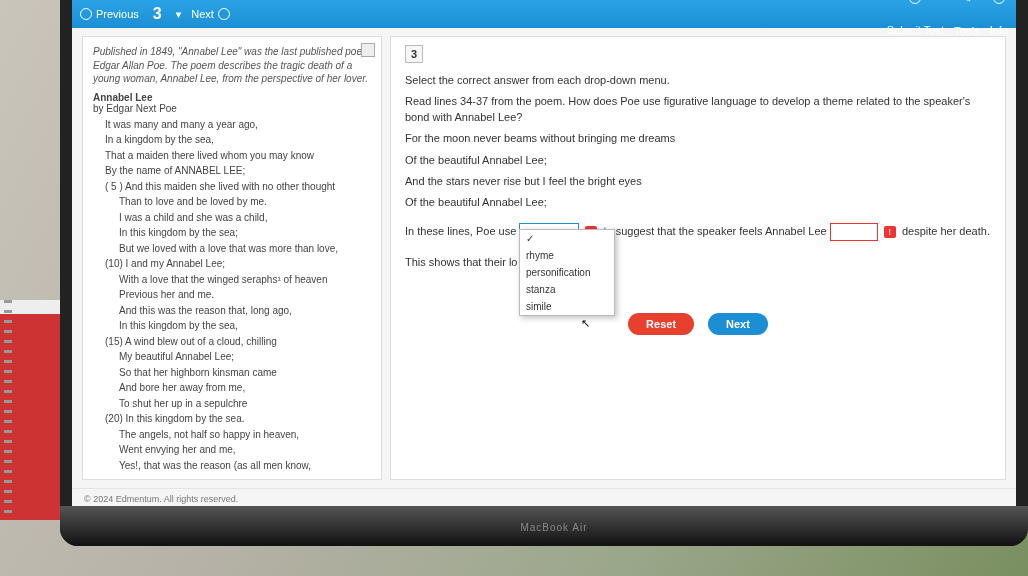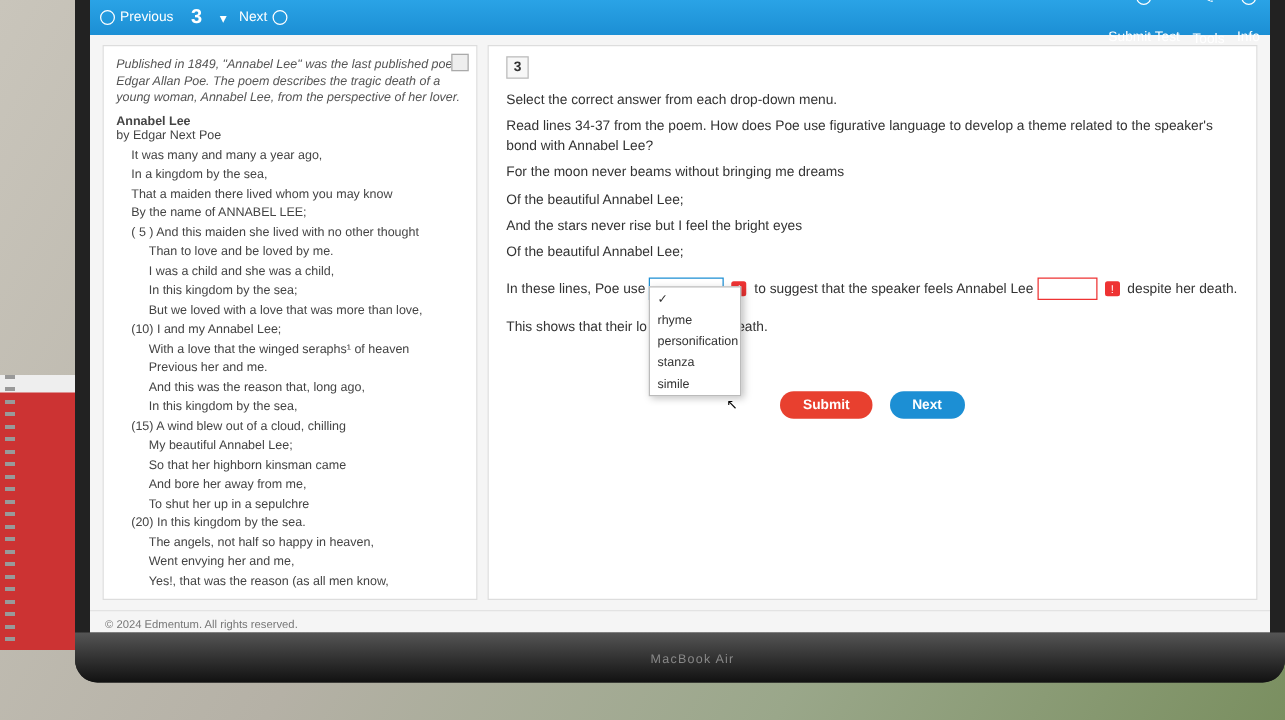--- a/index.html
+++ b/index.html
@@ -96,21 +96,21 @@
   }
   .dd:after{content:"▾";position:absolute;right:3px;top:1px;font-size:9px;color:#555;}
   .blank{
     display:inline-block;min-width:48px;height:18px;
     border:1px solid #e33;background:#fff;vertical-align:middle;
   }
   .red-dot{display:inline-block;width:12px;height:12px;border-radius:2px;background:#e33;color:#fff;font-size:9px;text-align:center;line-height:12px;vertical-align:middle;margin:0 3px;}
   .dropdown-open{
     position:absolute;
     left:128px; top:192px;
-    width:74px;
+    width:96px;
     background:#fff;
     border:1px solid #bbb;
     box-shadow:2px 2px 6px rgba(0,0,0,.25);
     font-size:10px;
   }
   .dropdown-open .opt{padding:3px 6px;cursor:pointer;}
   .dropdown-open .opt.sel:before{content:"✓ ";}
   .btn-row{margin-top:40px;display:flex;gap:14px;justify-content:center;}
   .pill{
     padding:5px 18px;border-radius:14px;color:#fff;font-size:11px;font-weight:bold;
@@ -225,21 +225,21 @@
 
         <div class="dropdown-open">
           <div class="opt sel"></div>
           <div class="opt">rhyme</div>
           <div class="opt">personification</div>
           <div class="opt">stanza</div>
           <div class="opt">simile</div>
         </div>
 
         <div class="btn-row">
-          <button class="pill reset">Submit</button>
+          <button class="pill reset">Reset</button>
           <button class="pill next">Next</button>
         </div>
 
         <div class="cursor">↖</div>
       </div>
 
     </div>
 
     <div class="footer">© 2024 Edmentum. All rights reserved.</div>
   </div>

